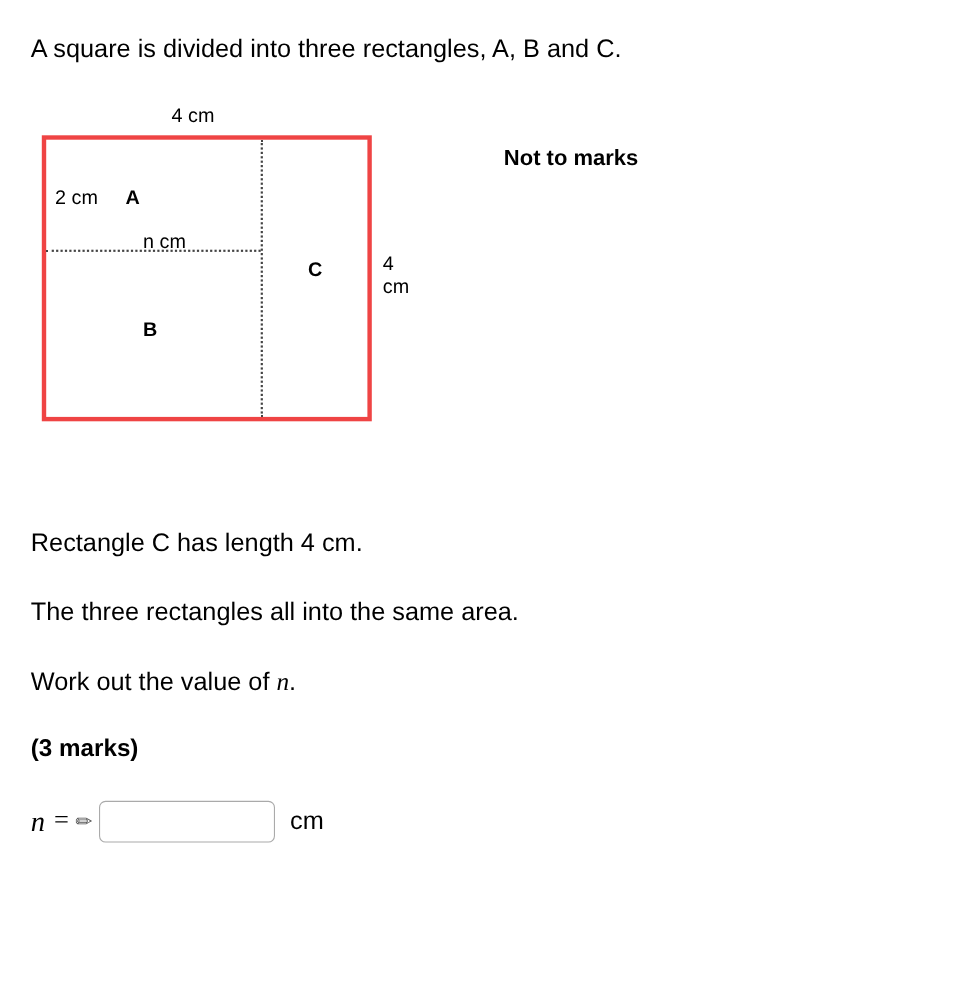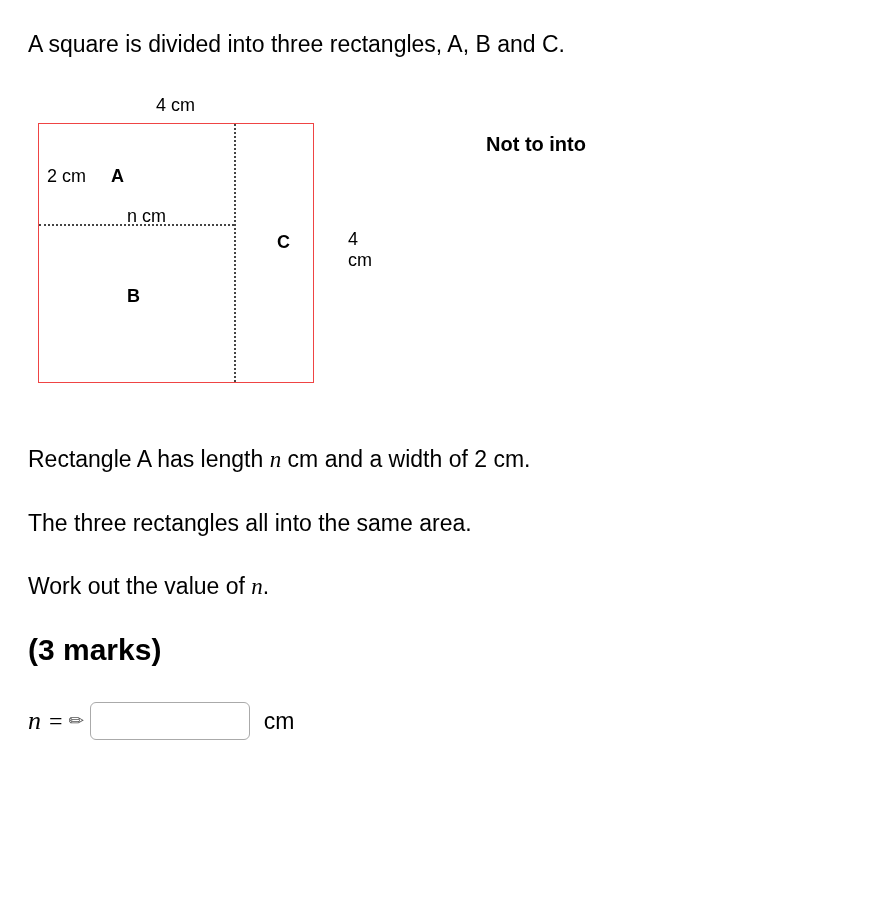--- a/index.html
+++ b/index.html
@@ -14,35 +14,34 @@
   }
   .question-text {
     font-size: 23px;
     line-height: 1.4;
     margin: 0 0 33px 0;
   }
   .figure-row {
     display: flex;
     align-items: flex-start;
     margin-bottom: 40px;
-    gap: 28px;
   }
   .figure {
     position: relative;
     width: 340px;
     height: 310px;
     margin-right: 90px;
   }
   .square {
     position: absolute;
     left: 10px;
     top: 30px;
-    width: 276px;
+    width: 300px;
     height: 260px;
-    border: 1px solid #ef4444;
+    border: 4px solid #ef4444;
     box-sizing: border-box;
   }
   .vline {
     position: absolute;
     top: 0;
     bottom: 0;
     border-left: 2px dotted #444;
   }
   .hline {
     position: absolute;
@@ -60,21 +59,21 @@
     font-size: 20px;
     margin-top: 40px;
   }
   .blockp {
     font-size: 23px;
     line-height: 1.45;
     margin: 0 0 30px 0;
   }
   .marks {
     font-weight: bold;
-    font-size: 30px;
+    font-size: 22px;
     margin: 0 0 35px 0;
   }
   .answer-row {
     display: flex;
     align-items: center;
     font-size: 24px;
   }
   .mathit { font-style: italic; font-family: 'Times New Roman', serif; font-size: 26px;}
   .eq {
     font-family: 'Times New Roman', serif;
@@ -114,25 +113,26 @@
       <div class="vline" style="left:195px;"></div>
       <div class="hline" style="top:100px; width:195px;"></div>
       <div class="lbl" style="left:8px; top:42px;">2 cm</div>
       <div class="lbl bold" style="left:72px; top:42px;">A</div>
       <div class="lbl" style="left:88px; top:82px;"><span class="italic">n</span> cm</div>
       <div class="lbl bold" style="left:88px; top:162px;">B</div>
       <div class="lbl bold" style="left:238px; top:108px;">C</div>
     </div>
     <div class="lbl" style="left:320px; top:136px;">4 cm</div>
   </div>
-  <div class="nts">Not to into</div>
+  <div class="nts">Not to marks</div>
 </div>
 
 <p class="blockp">
-  <span>Rectangle A has length <span style="font-style:italic;font-family:'Times New Roman',serif">n</span> cm and a width of 2 cm.</span><br>
+  <br>
+  <span>Rectangle C has length 4 cm.</span>
 </p>
 
 <p class="blockp">The three rectangles all into the same area.</p>
 
 <p class="blockp">Work out the value of <span style="font-style:italic;font-family:'Times New Roman',serif">n</span>.</p>
 
 <p class="marks">(3 marks)</p>
 
 <div class="answer-row">
   <span class="mathit">n</span>

